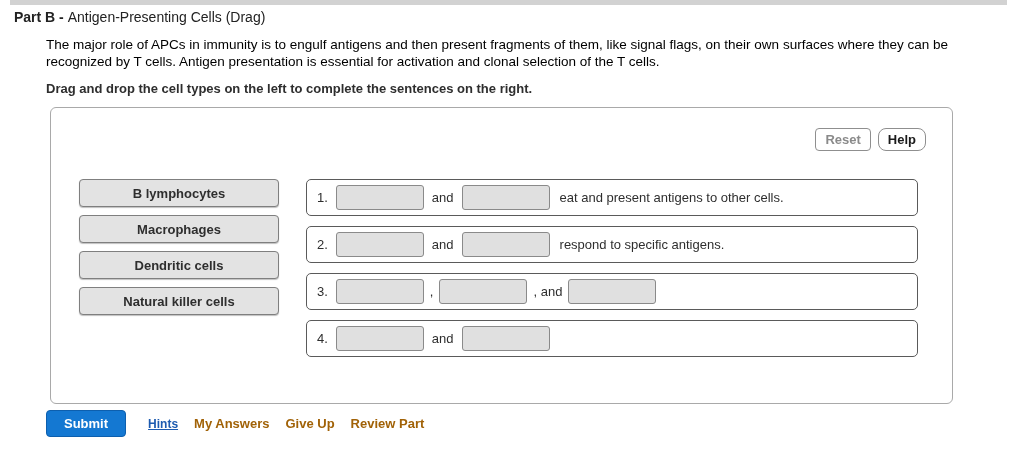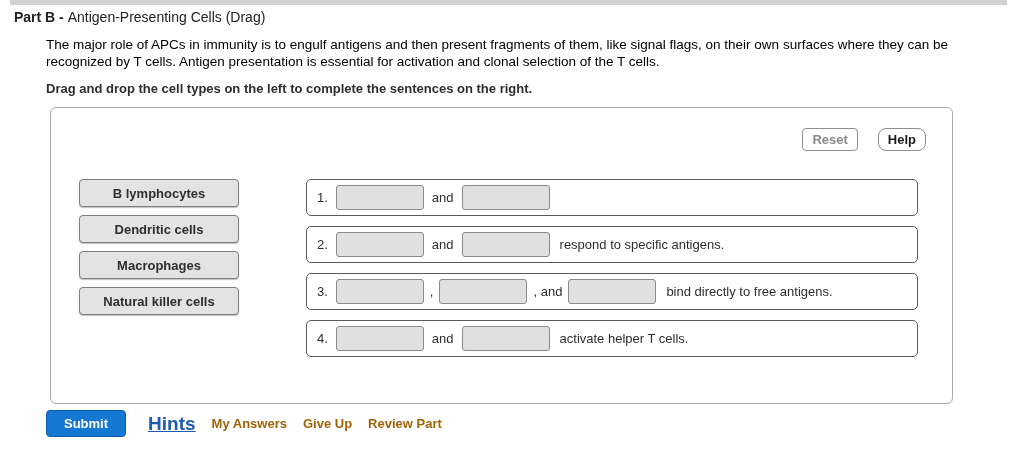--- a/index.html
+++ b/index.html
@@ -10,29 +10,29 @@
 
   .part-title { position: absolute; left: 14px; top: 9px; font-size: 14px; color: #222; }
   .part-title .part-label { font-weight: bold; }
 
   .description { position: absolute; left: 46px; top: 36px; width: 952px; font-size: 13.5px; line-height: 17px; color: #000000; }
   .instruction { position: absolute; left: 46px; top: 81px; font-size: 13px; font-weight: bold; color: #2e2e2e; }
 
   .panel { position: absolute; left: 50px; top: 107px; width: 903px; height: 297px;
            border: 1px solid #a9a9a9; border-radius: 6px; background: #ffffff; }
 
-  .panel-actions { position: absolute; top: 20px; right: 26px; display: flex; gap: 20px; margin-left: 40px; }
+  .panel-actions { position: absolute; top: 20px; right: 26px; display: flex; gap: 7px; margin-left: 40px; }
   .mini-btn { font-family: "Liberation Sans", sans-serif; font-size: 13px; font-weight: bold;
               background: #ffffff; border: 1px solid #8f8f8f; border-radius: 4px;
               padding: 3px 9px; cursor: pointer; }
   .mini-btn.reset { color: #8a8a8a; }
   .mini-btn.help { color: #1a1a1a; border-radius: 8px; }
 
   .chips-col { position: absolute; left: 28px; top: 71px; width: 200px; }
-  .chip { width: 160px; height: 28px; margin-bottom: 8px;
+  .chip { width: 200px; height: 28px; margin-bottom: 8px;
           background: #e3e3e3; border: 1px solid #7f7f7f; border-radius: 4px;
           box-shadow: 0 1px 1px rgba(0,0,0,0.25);
           display: flex; align-items: center; justify-content: center;
           font-size: 13px; font-weight: bold; color: #2e2e2e; cursor: grab; }
 
   .rows-col { position: absolute; left: 255px; top: 71px; width: 612px; }
   .sentence-row { width: 612px; height: 37px; margin-bottom: 10px;
                   border: 1px solid #5a5a5a; border-radius: 5px; background: #ffffff;
                   display: flex; align-items: center; padding-left: 10px;
                   font-size: 13px; color: #2e2e2e; }
@@ -40,21 +40,21 @@
   .blank { width: 88px; height: 25px; background: #e0e0e0; border: 1px solid #8a8a8a;
            border-radius: 3px; flex: 0 0 auto; cursor: pointer; }
   .conj { margin: 0 8px; }
   .conj.tight { margin: 0 6px; }
   .tail { margin-left: 10px; }
 
   .footer-bar { position: absolute; left: 46px; top: 410px; display: flex; align-items: center; }
   .submit-btn { font-family: "Liberation Sans", sans-serif; font-size: 13px; font-weight: bold; color: #ffffff;
                 background: #1478d2; border: 1px solid #0d5fae; border-radius: 4px;
                 padding: 5px 17px; cursor: pointer; margin-right: 22px; }
-  .hints-link { font-size: 19px; font-weight: bold; color: #1d5bb0; text-decoration: underline;
+  .hints-link { font-size: 12px; font-weight: bold; color: #1d5bb0; text-decoration: underline;
                 cursor: pointer; margin-right: 16px; }
   .gray-link { font-size: 13px; font-weight: bold; color: #a16207; cursor: pointer; margin-right: 16px; }
 </style>
 </head>
 <body>
 
 <div class="top-strip"></div>
 
 <div class="part-title">
   <span class="part-label">Part B - </span><span>Antigen-Presenting Cells (Drag)</span>
@@ -66,58 +66,57 @@
 
 <div class="panel">
 
   <div class="panel-actions">
     <button class="mini-btn reset">Reset</button>
     <button class="mini-btn help">Help</button>
   </div>
 
   <div class="chips-col">
     <div class="chip">B lymphocytes</div>
+    <div class="chip">Macrophages</div>
     <div class="chip">Dendritic cells</div>
-    <div class="chip">Macrophages</div>
     <div class="chip">Natural killer cells</div>
   </div>
 
   <div class="rows-col">
 
     <div class="sentence-row">
       <span class="row-num">1.</span>
       <span class="blank"></span>
       <span class="conj">and</span>
       <span class="blank"></span>
+      <span class="tail">eat and present antigens to other cells.</span>
     </div>
 
     <div class="sentence-row">
       <span class="row-num">2.</span>
       <span class="blank"></span>
       <span class="conj">and</span>
       <span class="blank"></span>
       <span class="tail">respond to specific antigens.</span>
     </div>
 
     <div class="sentence-row">
       <span class="row-num">3.</span>
       <span class="blank"></span>
       <span class="conj tight">,</span>
       <span class="blank"></span>
       <span class="conj tight">, and</span>
       <span class="blank"></span>
-      <span class="tail">bind directly to free antigens.</span>
     </div>
 
     <div class="sentence-row">
       <span class="row-num">4.</span>
       <span class="blank"></span>
       <span class="conj">and</span>
       <span class="blank"></span>
-      <span class="tail">activate helper T cells.</span>
     </div>
 
   </div>
 </div>
 
 <div class="footer-bar">
   <button class="submit-btn">Submit</button>
   <span class="hints-link">Hints</span>
   <span class="gray-link">My Answers</span>
   <span class="gray-link">Give Up</span>

